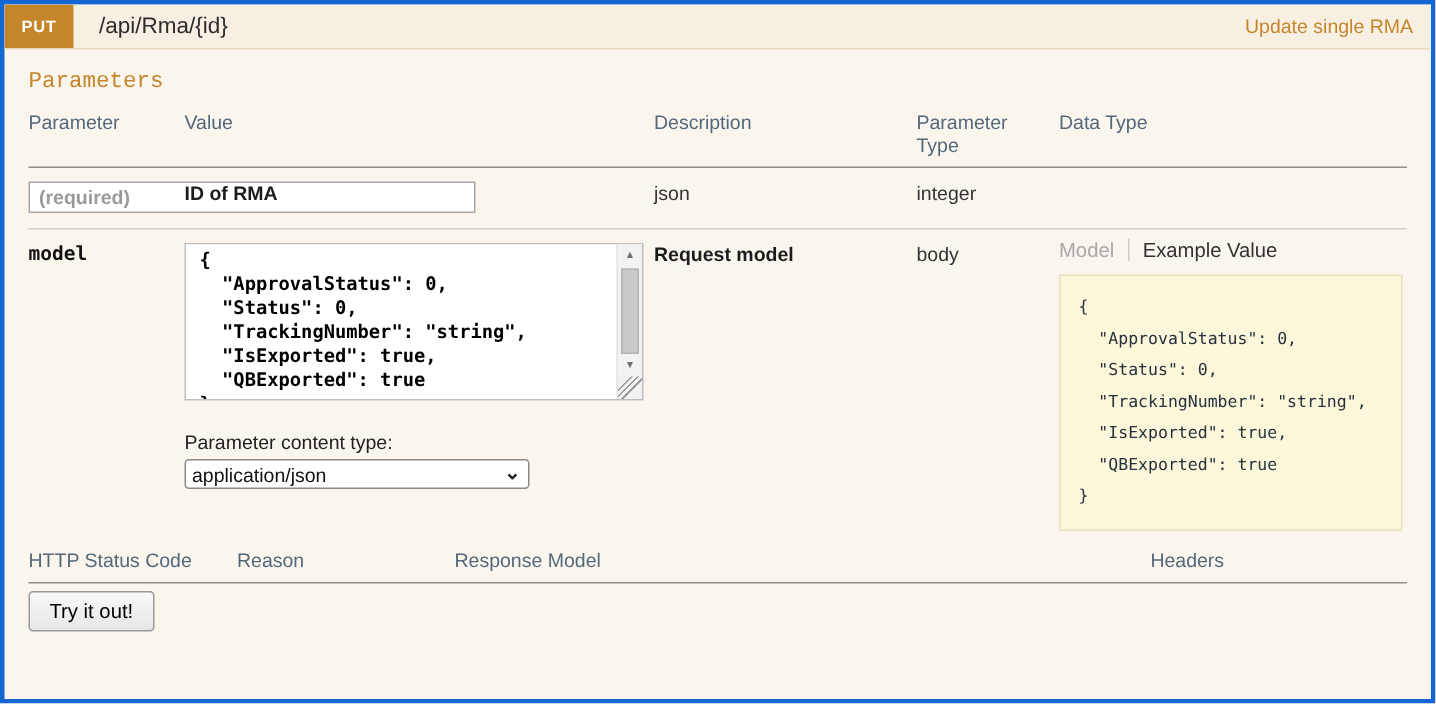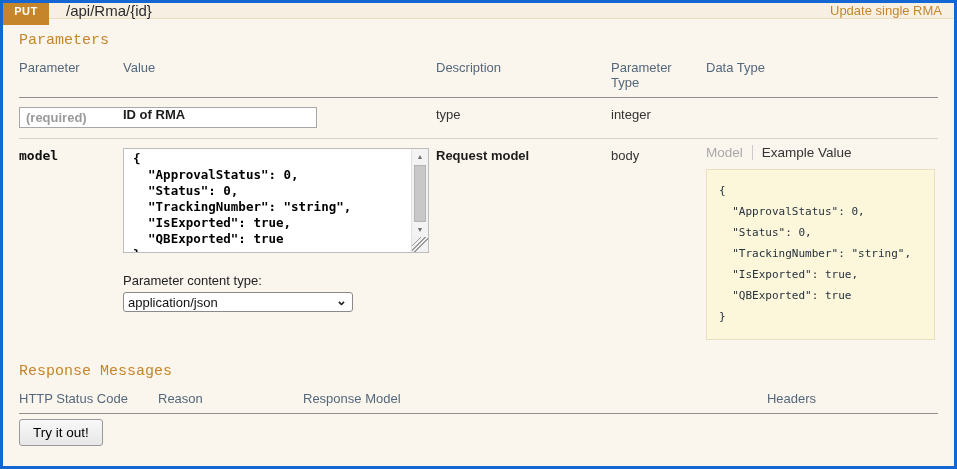--- a/index.html
+++ b/index.html
@@ -6,21 +6,21 @@
   body { background:#fff; font-family:"Liberation Sans", sans-serif; }
   .frame {
     width:957px; height:469px;
     border:3px solid #1467d2;
     background:#faf5ed;
     overflow:hidden;
     position:relative;
   }
   
   .op-header {
-    height:16px; background:#f8efe3;
+    height:30px; background:#f8efe3;
     border-bottom:1px solid #eadcbe;
     display:flex; align-items:center;
   }
   .method-badge {
     width:46px; height:29px;
     background:#c5862b; color:#fff;
     font-size:11px; font-weight:bold; letter-spacing:.5px;
     display:flex; align-items:center; justify-content:center;
     cursor:pointer;
   }
@@ -159,21 +159,21 @@
       <div class="thead-cell">Parameter Type</div>
       <div class="thead-cell">Data Type</div>
     </div>
 
     
     <div class="pgrid row-sep">
       <div class="cell">
         <input class="id-input" type="text" placeholder="(required)" style="">
       </div>
       <div class="cell bold-desc">ID of RMA</div>
-      <div class="cell">type</div>
+      <div class="cell">json</div>
       <div class="cell">integer</div>
     </div>
 
     
     <div class="pgrid">
       <div class="cell mono-name">model</div>
 
       <div class="cell">
         <div class="ta-wrap">
           <textarea class="body-textarea" spellcheck="false" style="">{
@@ -217,21 +217,20 @@
   "ApprovalStatus": 0,
   "Status": 0,
   "TrackingNumber": "string",
   "IsExported": true,
   "QBExported": true
 }</pre>
       </div>
     </div>
 
     
-    <h2 class="section-heading">Response Messages</h2>
 
     <div class="rgrid thead-row">
       <div class="thead-cell">HTTP Status Code</div>
       <div class="thead-cell">Reason</div>
       <div class="thead-cell">Response Model</div>
       <div class="thead-cell headers-col">Headers</div>
     </div>
 
 
     <button class="try-btn">Try it out!</button>

